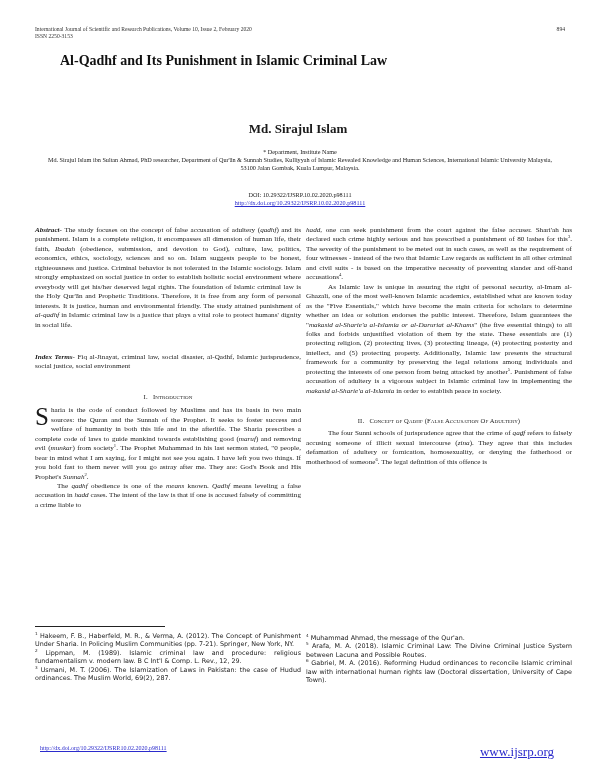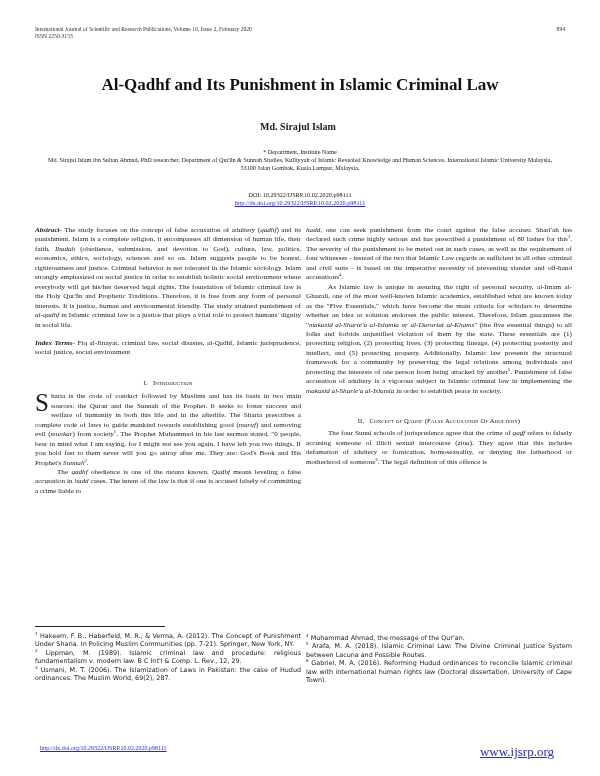--- a/index.html
+++ b/index.html
@@ -1,21 +1,21 @@
 <!DOCTYPE html>
 <html><head>
 <meta charset="utf-8">
 <style>
   html, body { margin:0; padding:0; background:#ffffff; }
   body { width:600px; height:776px; position:relative; overflow:hidden; font-family:"Liberation Serif", serif; color:#1a1a1a; }
   .page { position:absolute; left:0; top:0; width:600px; height:776px; }
   .running-head { position:absolute; left:35px; top:26px; font-size:5.6px; line-height:7px; color:#333; }
   .page-num { position:absolute; right:35px; top:26px; font-size:5.6px; color:#333; }
-  .title { position:absolute; left:60px; width:480px; top:50px; text-align:center; font-weight:bold; font-size:17px; line-height:22px; color:#111;margin-top:24px; }
-  .author { position:absolute; left:0; width:596px; top:121px; text-align:center; font-weight:bold; font-size:10px; }
+  .title { position:absolute; left:60px; width:480px; top:50px; font-weight:bold; font-size:14px; line-height:22px; color:#111; }
+  .author { position:absolute; left:0; width:596px; top:121px; text-align:center; font-weight:bold; font-size:13px; }
   .affil-top { position:absolute; left:0; width:600px; top:148px; text-align:center; font-size:6.2px; }
   .affil { position:absolute; left:40px; width:520px; top:156px; text-align:center; font-size:6.2px; line-height:8px; }
   .doi { position:absolute; left:0; width:600px; top:191px; text-align:center; font-size:6.2px; line-height:8px; }
   .doi a, .footer a { color:#2b2bcc; text-decoration:underline; }
   .col { position:absolute; width:266px; font-size:7.15px; line-height:9.45px; text-align:justify; }
   .col.left { left:35px; top:226px; }
   .col.right { left:306px; top:226px; }
   .col p { margin:0; }
   .indent { text-indent:22px; }
   .sec-head { text-align:center; font-size:6.6px; letter-spacing:0.1px; margin:0; }
@@ -45,21 +45,21 @@
   <div class="affil">Md. Sirajul Islam ibn Sultan Ahmad, PhD researcher, Department of Qur'ān &amp; Sunnah Studies, Kulliyyah of Islamic Revealed Knowledge and Human Sciences, International Islamic University Malaysia, 53100 Jalan Gombak, Kuala Lumpur, Malaysia.</div>
 
   <div class="doi">
     <div>DOI: 10.29322/IJSRP.10.02.2020.p98111</div>
     <a>http://dx.doi.org/10.29322/IJSRP.10.02.2020.p98111</a>
   </div>
 
   <div class="col left">
     <p><b><i>Abstract-</i></b><span> The study focuses on the concept of false accusation of adultery (</span><i>qadhf</i><span>) and its punishment. Islam is a complete religion, it encompasses all dimension of human life, their faith, </span><i>Ibadah</i><span> (obedience, submission, and devotion to God), culture, law, politics, economics, ethics, sociology, sciences and so on. Islam suggests people to be honest, righteousness and justice. Criminal behavior is not tolerated in the Islamic sociology. Islam strongly emphasized on social justice in order to establish holistic social environment where everybody will get his/her deserved legal rights. The foundation of Islamic criminal law is the Holy Qur'ān and Prophetic Traditions. Therefore, it is free from any form of personal interests. It is justice, human and environmental friendly. The study attained punishment of </span><i>al-qadhf</i><span> in Islamic criminal law is a justice that plays a vital role to protect humans' dignity in social life.</span></p>
 
-    <p style="margin-top:9px"><b><i>Index Terms</i></b><span>- Fiq al-Jinayat, criminal law, social disaster, al-Qadhf, Islamic jurisprudence,   social justice, social environment</span></p>
+    <p style="margin-top:23px"><b><i>Index Terms</i></b><span>- Fiq al-Jinayat, criminal law, social disaster, al-Qadhf, Islamic jurisprudence,   social justice, social environment</span></p>
 
     <p class="sec-head" style="margin-top:20px;margin-bottom:5px"><span>I.</span>&nbsp;&nbsp;&nbsp;<span class="smallcaps">Introduction</span></p>
 
     <p><span class="dropcap">S</span><span>haria is the code of conduct followed by Muslims and has its basis in two main sources: the Quran and the Sunnah of the Prophet. It seeks to foster success and welfare of humanity in both this life and in the afterlife. The Sharia prescribes a complete code of laws to guide mankind towards establishing good (</span><i>maruf</i><span>) and removing evil (</span><i>munkar</i><span>) from society</span><sup>1</sup><span>. The Prophet Muhammad in his last sermon stated, "0 people, bear in mind what I am saying, for I might not see you again. I have left you two things. If you hold fast to them never will you go astray after me. They are: God's Book and His Prophet's </span><i>Sunnah</i><sup>2</sup><span>.</span></p>
 
     <p class="indent"><span>The </span><i>qadhf</i><span>  obedience is one of the </span><i>means</i><span> known. </span><i>Qadhf</i><span> means leveling a false accusation in </span><i>hadd</i><span> cases. The intent of the law is that if one is accused falsely of committing a crime liable to</span></p>
   </div>
 
   <div class="col right">
     <p><i>hadd</i><span>, one can seek punishment from the court against the false accuser. Shari'ah has declared such crime highly serious and has prescribed a punishment of 80 lashes for this</span><sup>3</sup><span>. The severity of the punishment to be meted out in such cases, as well as the requirement of four witnesses - instead of the two that Islamic Law regards as sufficient in all other criminal and civil suits - is based on the imperative necessity of preventing slander and off-hand accusations</span><sup>4</sup><span>.</span></p>

